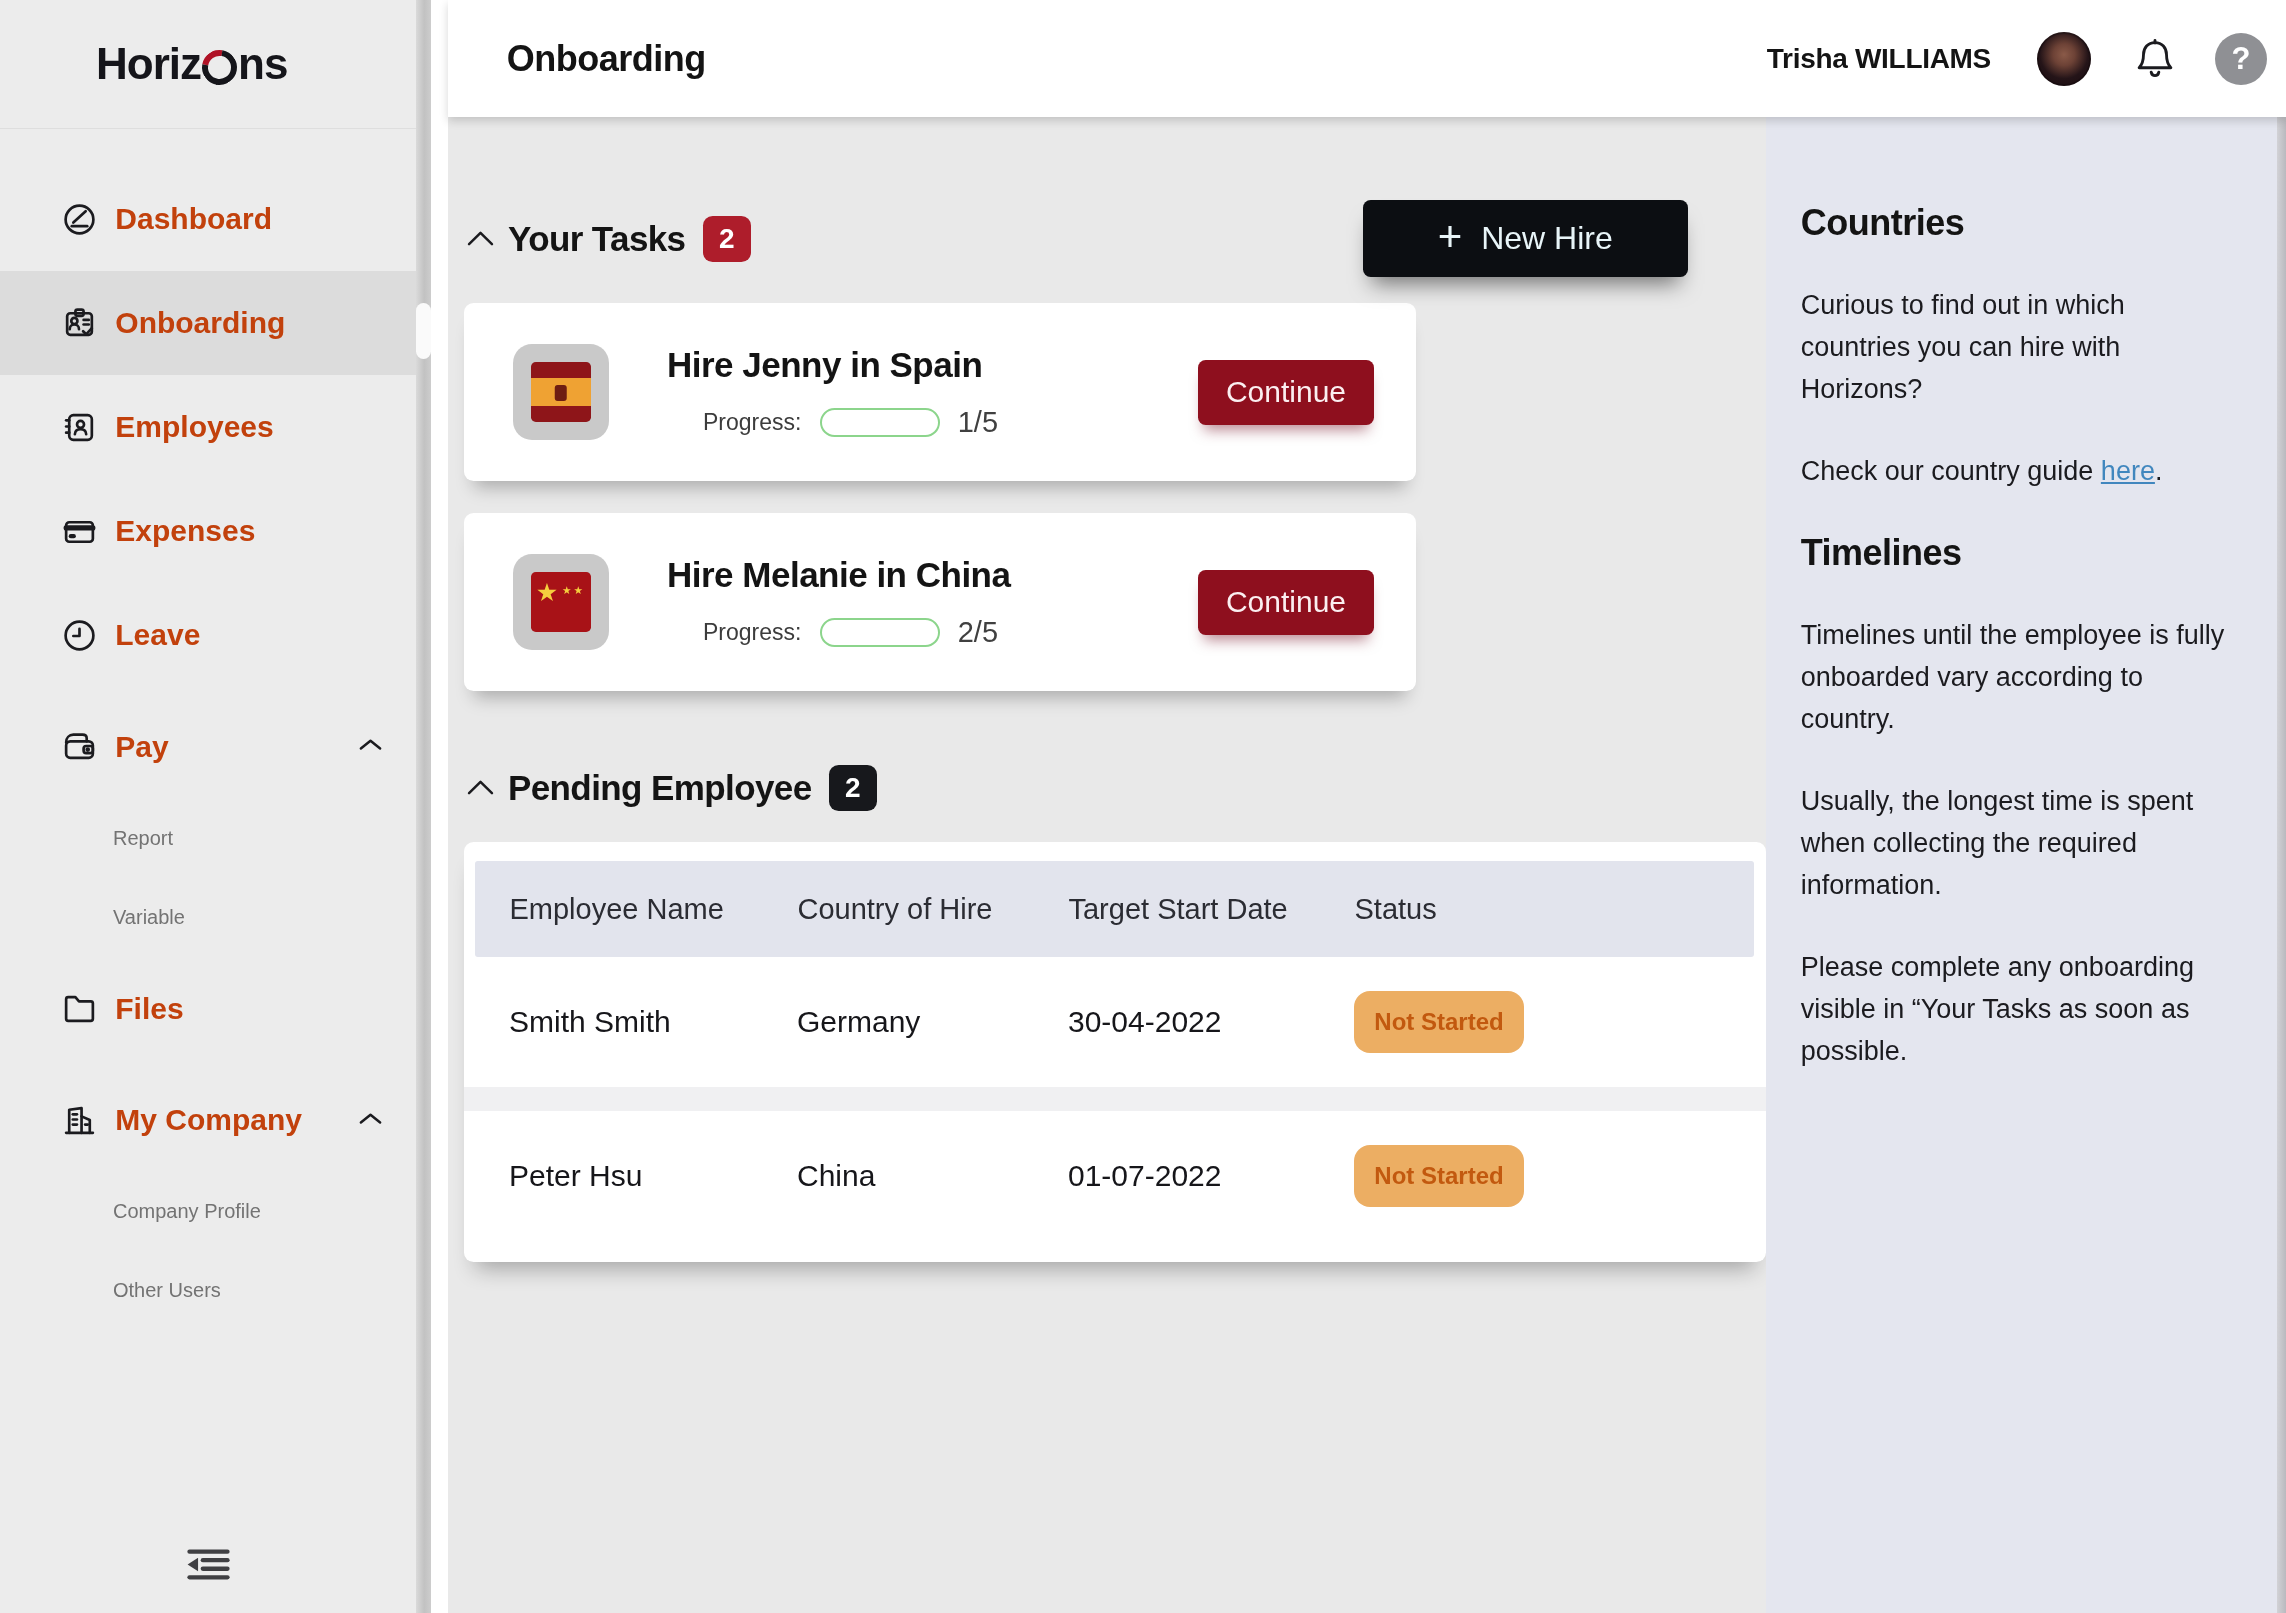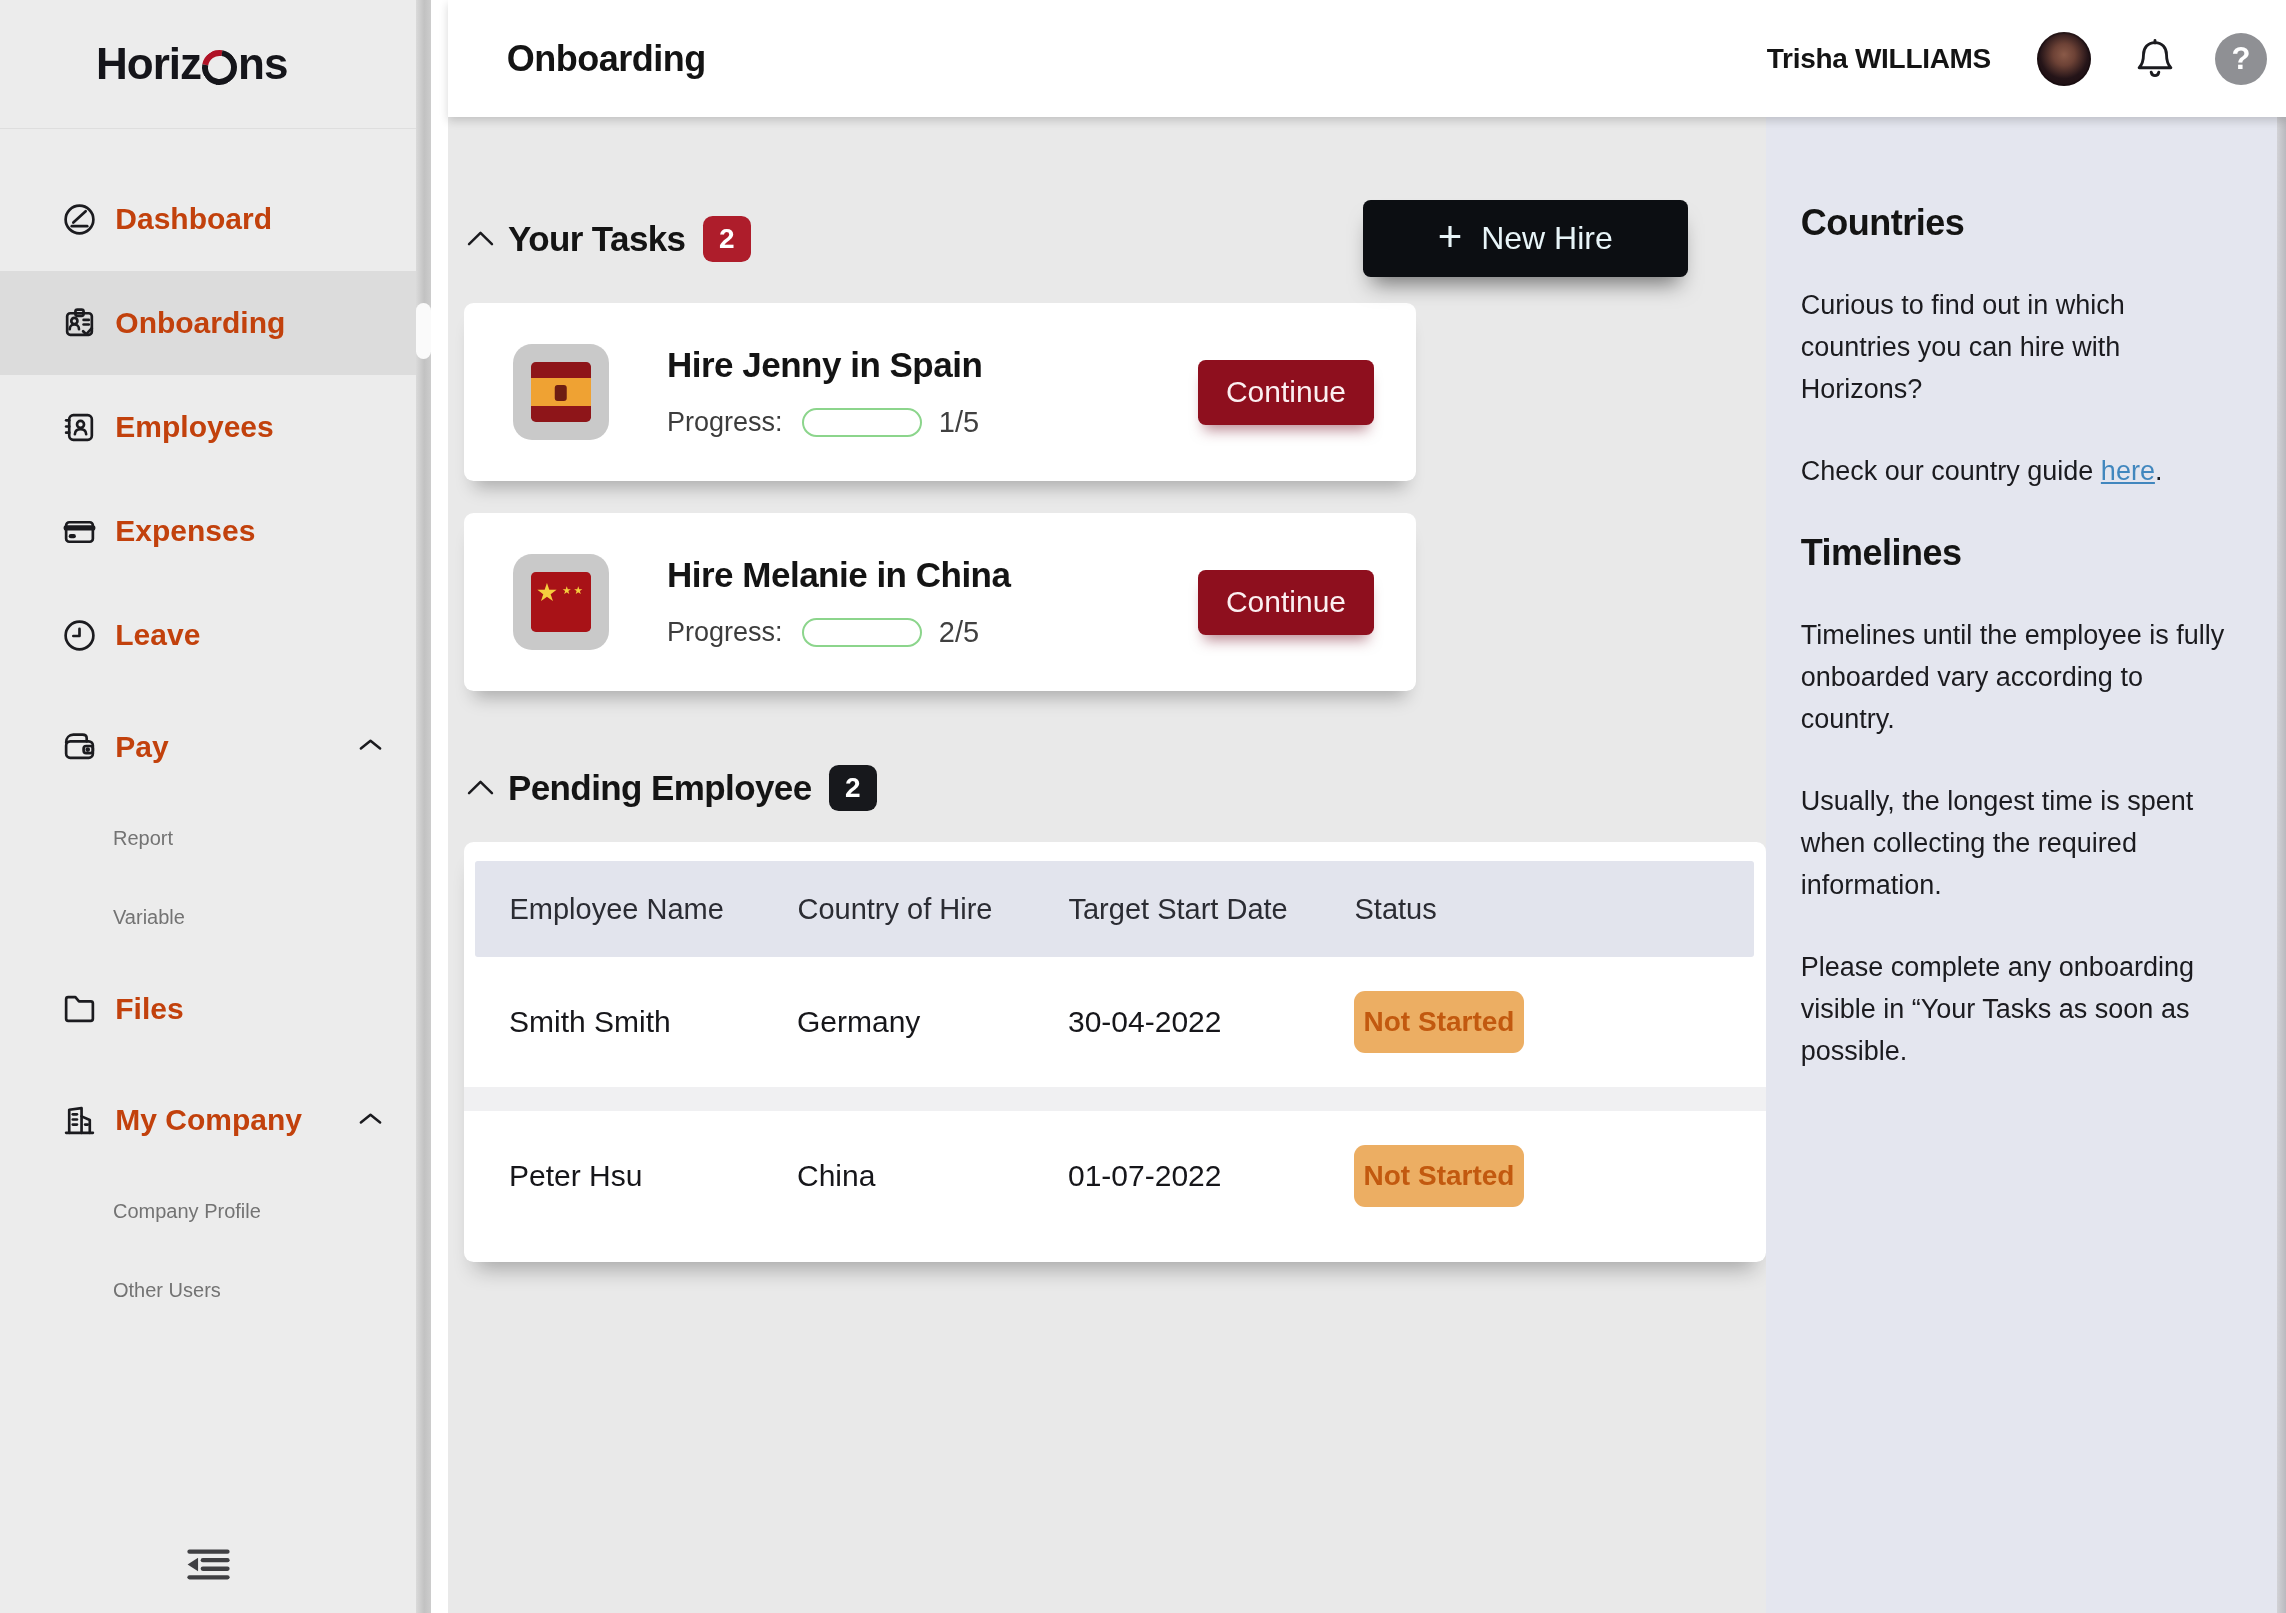--- a/index.html
+++ b/index.html
@@ -74,41 +74,41 @@
   .flag{width:60px;height:60px;border-radius:4.8px;position:relative;overflow:hidden;}
   .flag.spain{background:linear-gradient(180deg,#8E1519 0%,#8E1519 27%,#EFA233 27%,#EFA233 73%,#8E1519 73%);}
   .flag.spain::after{content:"";position:absolute;left:50%;top:23px;transform:translateX(-50%);
         width:12.5px;height:16.3px;background:#6E1E12;border-radius:2.9px;}
   .flag.china{background:#A81217;}
   .flag.china .star-big{position:absolute;left:4.8px;top:7.7px;font-size:25px;color:#F5CE3E;line-height:1;}
   .flag.china .star-small{position:absolute;left:31px;top:11.5px;font-size:10.6px;color:#F5CE3E;letter-spacing:1.9px;}
   .task-body{margin-left:58px;}
   .task-title{font-size:35px;font-weight:700;letter-spacing:-0.5px;margin-bottom:21px;}
   .progress-row{display:flex;align-items:center;}
-  .progress-label{font-size:27px;color:#3C3C3C;}
+  .progress-label{font-size:23px;color:#3C3C3C;margin-left:36px;}
   .pbar{width:120px;height:29px;border:2.9px solid #8CD58C;border-radius:15.4px;background:#fff;
         overflow:hidden;margin:0 17.3px 0 19px;box-sizing:border-box;}
   .pfill{height:100%;background:#6CCB6C;border-radius:11.5px;}
   .pvalue{font-size:29px;color:#404040;}
   .continue-btn{margin-left:auto;width:176px;height:65px;background:#8E0F1E;border-radius:7.7px;
         color:#FBEFF1;font-size:30px;display:flex;align-items:center;justify-content:center;cursor:pointer;
         box-shadow:0 11.5px 13.4px -6.7px rgba(120,20,40,.5);}
 
   
   .pending-head{margin-top:58px;margin-bottom:16.3px;}
   .tablebox{width:1302px;background:#ffffff;border-radius:9.6px;padding:19px 0 21px;
         box-shadow:0 17.3px 21px -10.6px rgba(0,0,0,.3);}
   .thead{margin:0 11.5px;background:#E2E4ED;height:96px;border-radius:2.9px;
         display:grid;grid-template-columns:288px 271px 286px 1fr;align-items:center;
         padding-left:34px;font-size:29px;color:#2B2C33;}
   .trow{height:130px;display:grid;grid-template-columns:288px 271px 286px 1fr;align-items:center;
         padding-left:45px;font-size:30px;color:#16161a;cursor:pointer;background:#fff;}
   .rowgap{height:24px;background:#F0F0F2;}
-  .status-pill{width:170px;height:62px;border-radius:11px;background:#ECAE63;color:#C2590F;
-        font-size:28px;font-weight:700;display:flex;align-items:center;justify-content:center;}
+  .status-pill{width:170px;height:62px;border-radius:16px;background:#ECAE63;color:#C2590F;
+        font-size:24px;font-weight:700;display:flex;align-items:center;justify-content:center;}
 
   
   .rightpanel{flex:1;background:#E4E6EF;padding:85px 58px 0 35px;box-sizing:border-box;}
   .panel-title{font-size:36px;font-weight:700;letter-spacing:-0.5px;margin:0 0 40px;}
   .panel-title.t2{margin-top:13.4px;}
   .panel-p{font-size:27px;line-height:42px;margin:0 0 40px;max-width:452px;color:#1b1b1f;}
   .panel-link{color:#4187BE;text-decoration:underline;cursor:pointer;}
 
   .page-scrollbar{position:absolute;right:0;top:0;width:8.6px;height:100%;
         background:linear-gradient(90deg,#D2D2D6,#B9B9BE);}

